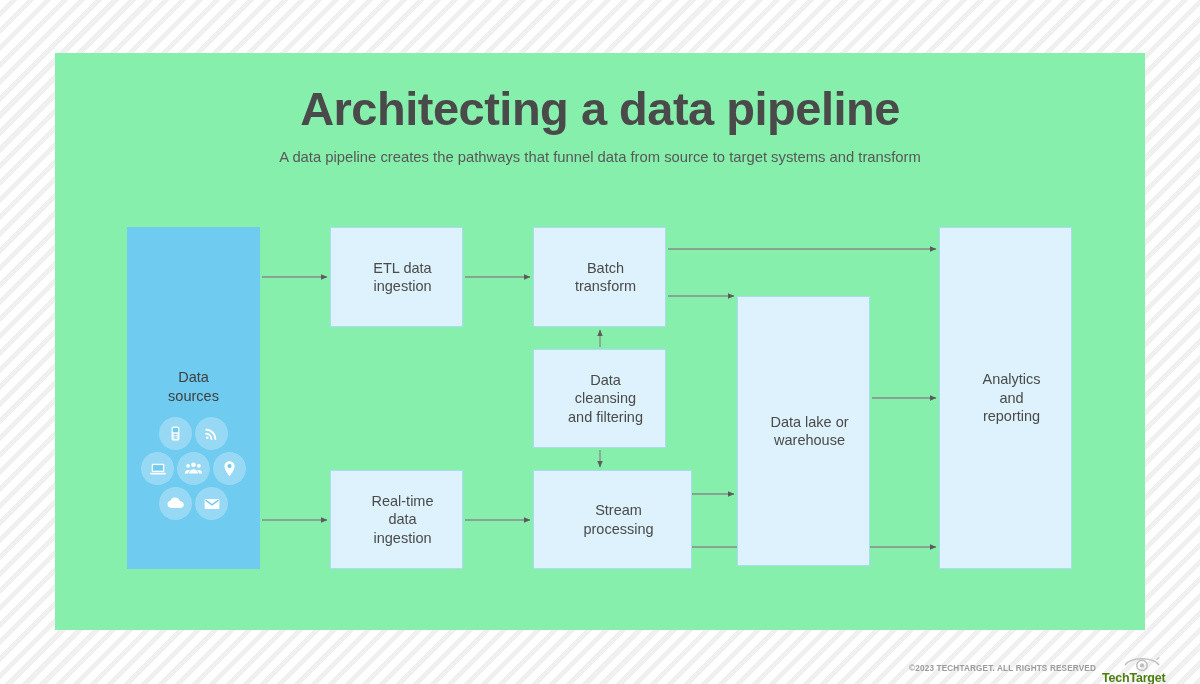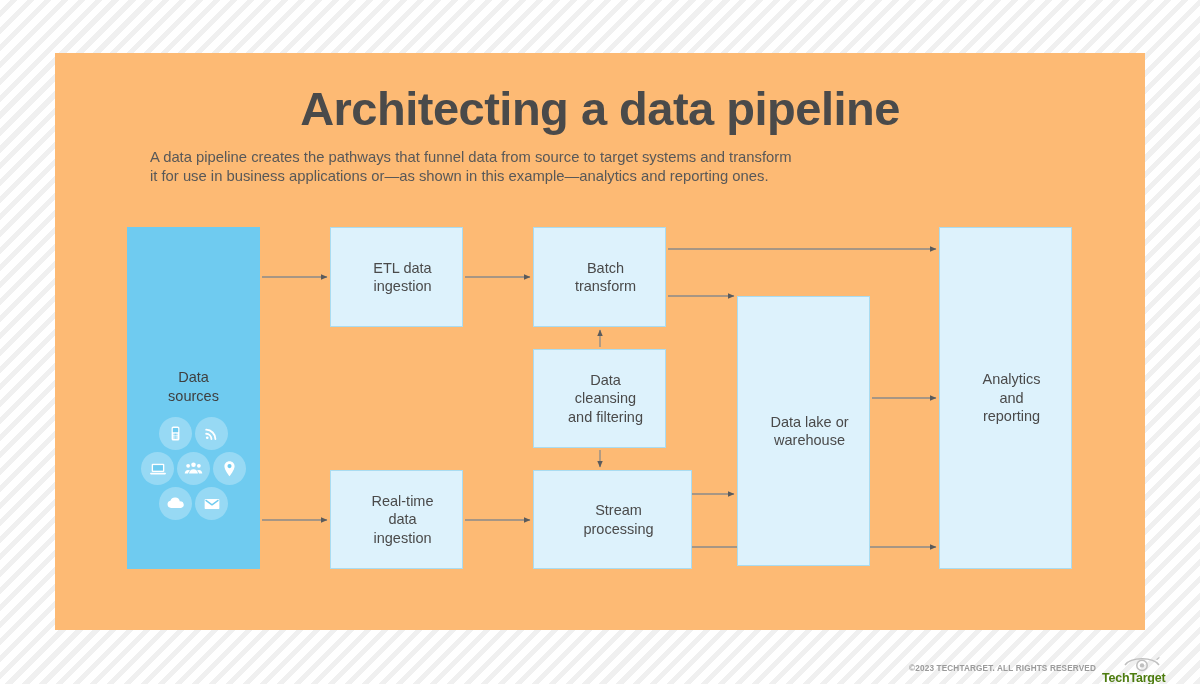--- a/index.html
+++ b/index.html
@@ -14,35 +14,35 @@
     position:absolute;inset:0;
     background-color:#ffffff;
     background-image:repeating-linear-gradient(
         -45deg,
         #f0f0f0 0px, #f0f0f0 5px,
         #ffffff 5px, #ffffff 12px);
   }
   #card{
     position:absolute;
     left:55px;top:53px;width:1090px;height:577px;
-    background:#fdba74;
+    background:#86efac;
     text-decoration:underline;
   }
   
   #title{
     position:absolute;left:0;top:30px;width:1090px;
     text-align:center;
     font-size:47px;line-height:52px;
     font-weight:bold;
     color:#4a4a4a;
     letter-spacing:-0.5px;
   }
   #subtitle{
     position:absolute;left:95px;top:95px;width:900px;
-    text-align:left;
+    text-align:center;
     font-size:14.8px;line-height:19px;
     color:#585858;
   }
   
   #canvas{
     position:absolute;left:0;top:0;width:1090px;height:577px;
   }
   .node{
     position:absolute;
     box-sizing:border-box;
@@ -118,21 +118,20 @@
 </head>
 <body>
 
 <div id="page-bg"></div>
 
 <div id="card">
 
   <div id="title">Architecting a data pipeline</div>
   <div id="subtitle">
     <span>A data pipeline creates the pathways that funnel data from source to target systems and transform</span><br>
-    <span>it for use in business applications or—as shown in this example—analytics and reporting ones.</span>
   </div>
 
   <div id="canvas">
 
     <svg id="wires" viewBox="0 0 1090 577" width="1090" height="577">
       <defs>
         <marker id="ah" markerWidth="7" markerHeight="7" refX="6.2" refY="3.2" orient="auto" markerUnits="userSpaceOnUse">
           <path d="M0,0.4 L6.6,3.2 L0,6 z" fill="#5b5b5b"></path>
         </marker>
       </defs>

